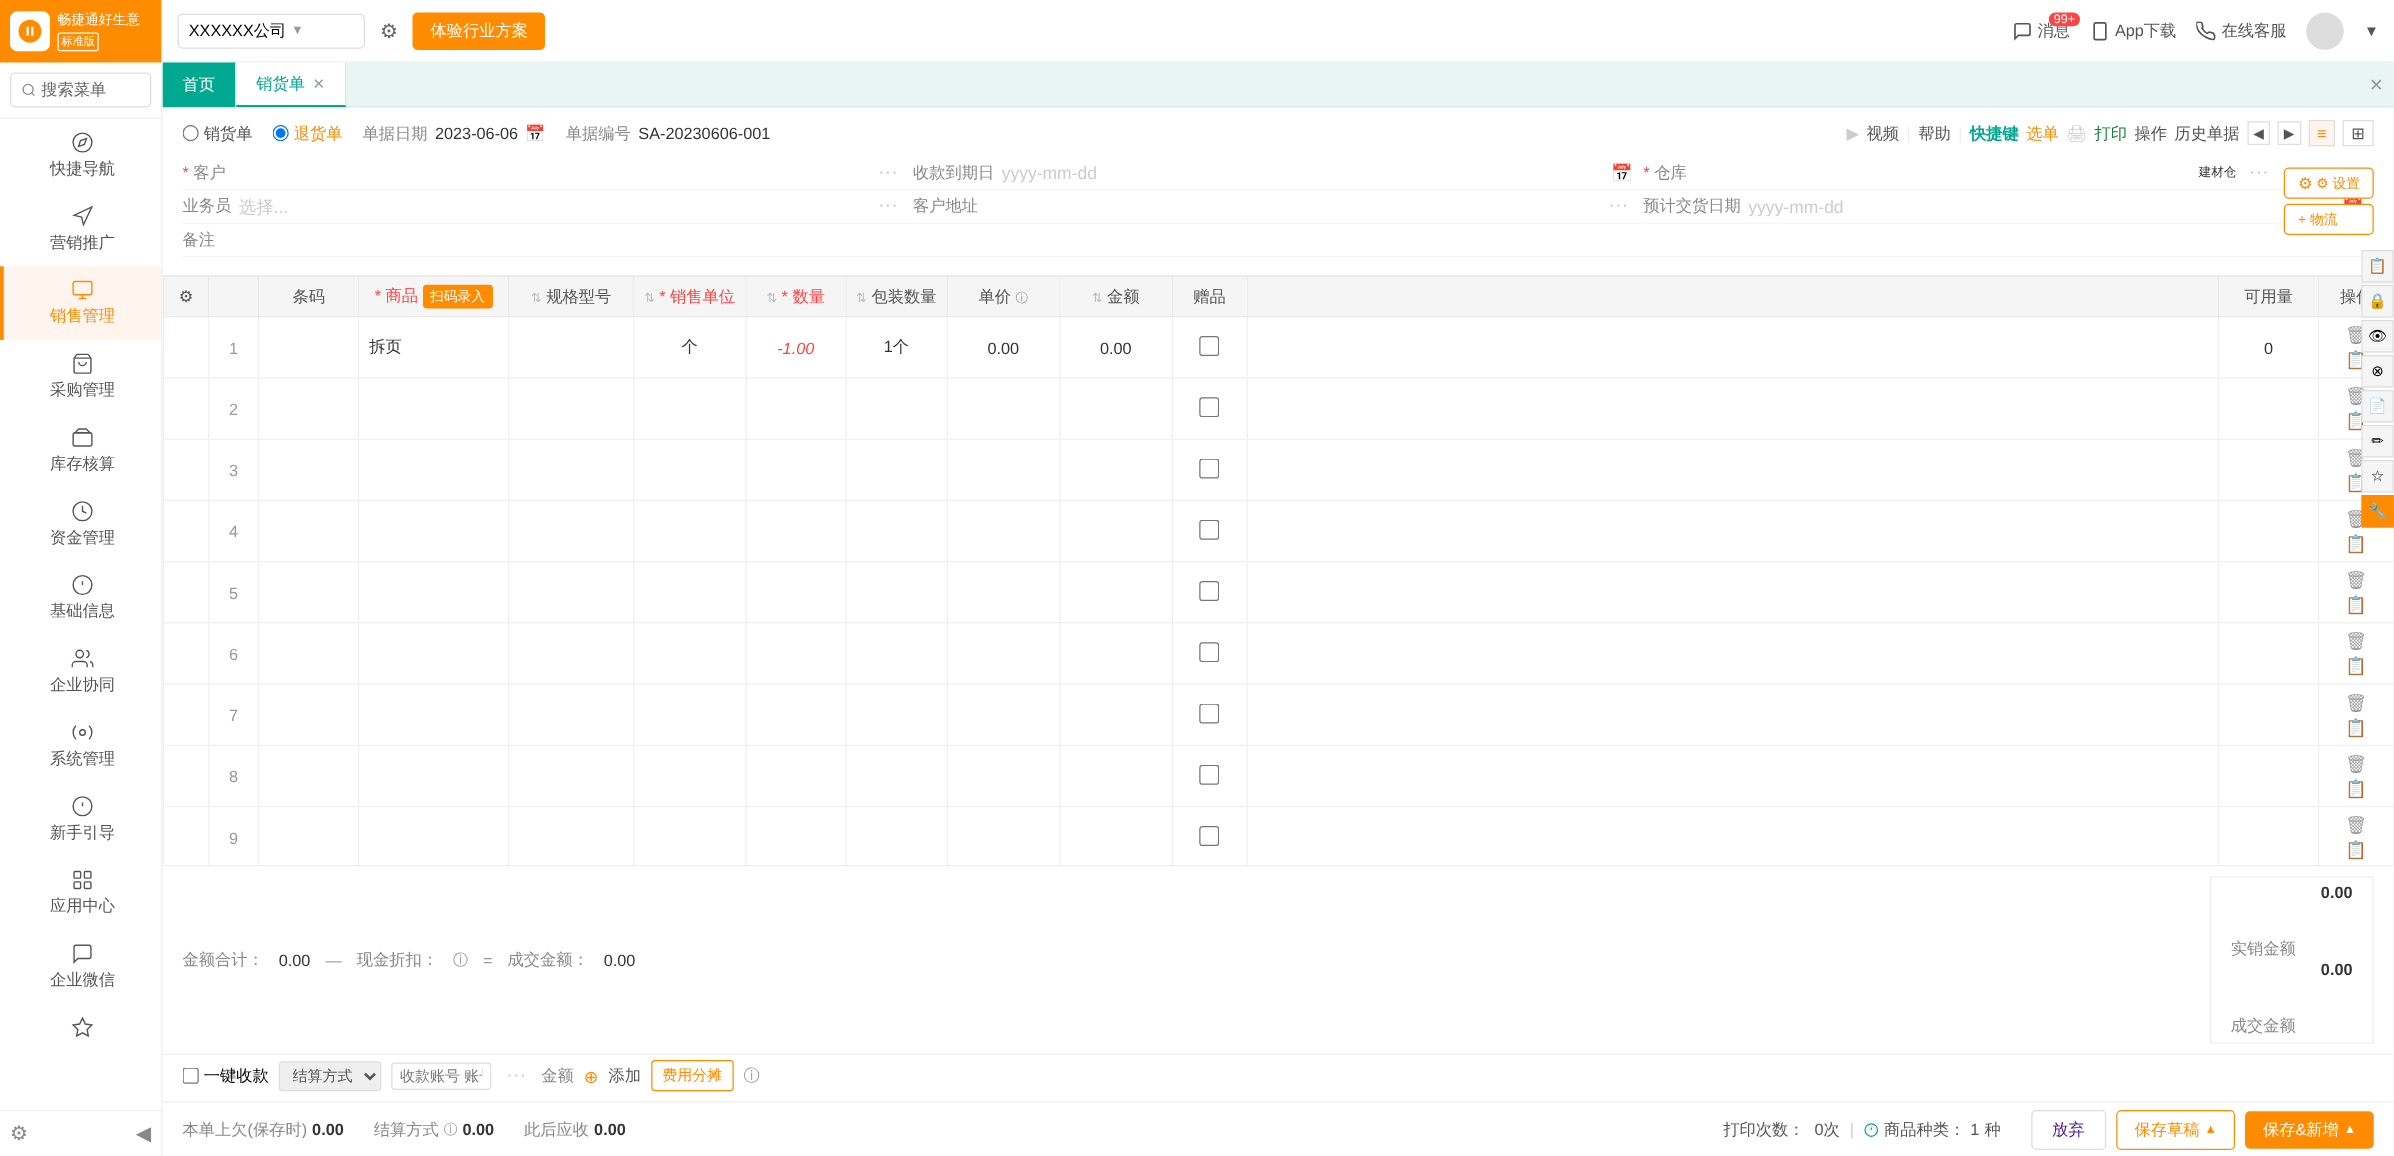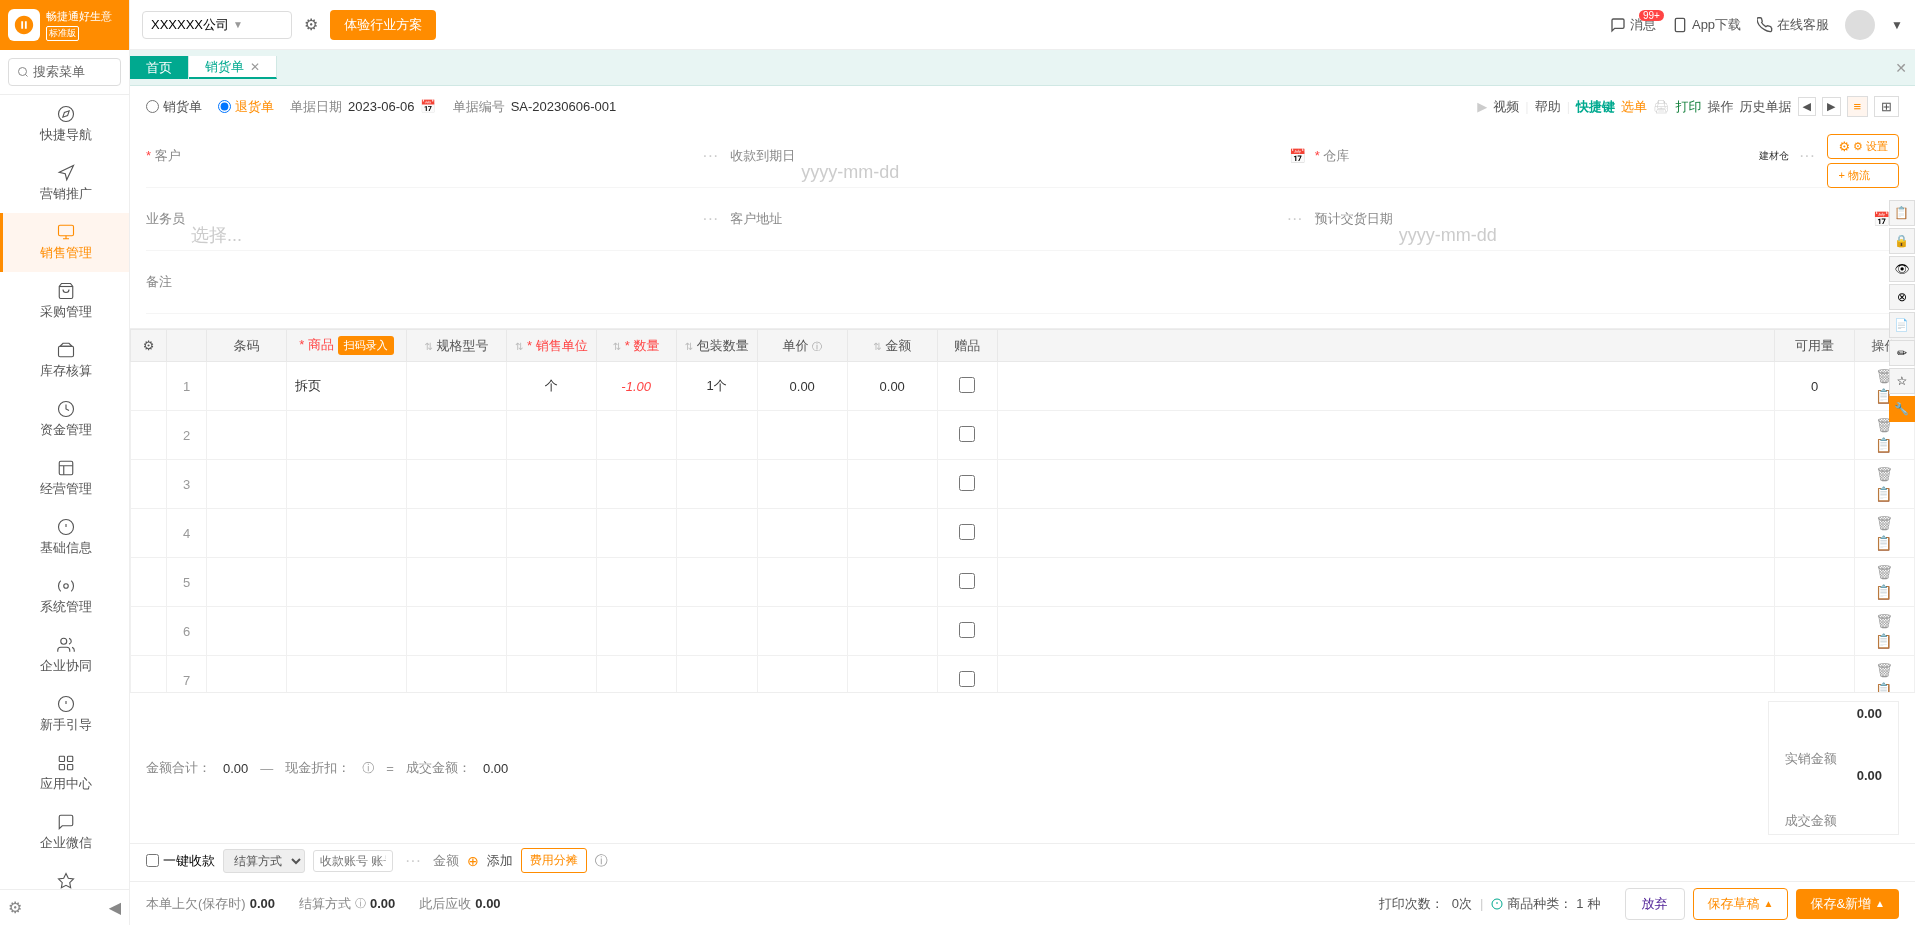--- a/index.html
+++ b/index.html
@@ -33,21 +33,21 @@
     .topbar-right { margin-left: auto; display: flex; align-items: center; gap: 16px; }
     .topbar-msg { display: flex; align-items: center; gap: 4px; cursor: pointer; color: #555; font-size: 12px; position: relative; }
     .topbar-badge { background: #ff4444; color: #fff; border-radius: 10px; padding: 0 4px; font-size: 10px; position: absolute; top: -6px; right: -8px; }
     .topbar-app { display: flex; align-items: center; gap: 4px; cursor: pointer; color: #555; font-size: 12px; }
     .topbar-service { display: flex; align-items: center; gap: 4px; cursor: pointer; color: #555; font-size: 12px; }
     .topbar-avatar { width: 30px; height: 30px; background: #ddd; border-radius: 50%; cursor: pointer; }
     .topbar-username { font-size: 12px; color: #555; cursor: pointer; }
 
     
     .tabs { height: 36px; background: #e8f5f3; border-bottom: 1px solid #d0e8e4; display: flex; align-items: center; }
-    .tab { padding: 6px 16px; cursor: pointer; font-size: 13px; color: #555; border-right: 1px solid #d0e8e4; height: 23px; display: flex; align-items: center; gap: 6px; }
+    .tab { padding: 6px 16px; cursor: pointer; font-size: 13px; color: #555; border-right: 1px solid #d0e8e4; height: 36px; display: flex; align-items: center; gap: 6px; }
     .tab.active { background: #fff; color: #00a98f; border-bottom: 2px solid #00a98f; }
     .tab-close { color: #999; font-size: 12px; cursor: pointer; }
     .tab-home { background: #00a98f; color: #fff; }
 
     
     .content { flex: 1; overflow: hidden; display: flex; flex-direction: column; background: #f5f5f5; }
     .form-area { background: #fff; padding: 10px 16px; border-bottom: 1px solid #eee; }
     .radio-label { display: flex; align-items: center; gap: 4px; cursor: pointer; font-size: 13px; color: #555; }
     .radio-label input { cursor: pointer; }
     .radio-label.active-radio { color: #ff8c00; }
@@ -98,21 +98,21 @@
     .col-settings { width: 36px; }
     .sort-icon { color: #bbb; font-size: 10px; }
 
     
     .doc-header { display: flex; align-items: center; justify-content: space-between; margin-bottom: 8px; }
     .doc-header-left { display: flex; align-items: center; gap: 16px; }
     .doc-header-right { display: flex; align-items: center; gap: 6px; font-size: 12px; }
     .form-cell { display: flex; align-items: center; gap: 6px; padding: 4px 8px 4px 0; border-bottom: 1px solid #f5f5f5; }
     .form-cell-label { color: #888; white-space: nowrap; font-size: 13px; }
     .form-cell-label.req::before { content: '* '; color: #ff4444; }
-    .form-cell-input { flex: 1; border: none; outline: none; font-size: 18px; color: #be185d; background: transparent; margin-top: 33px; }
+    .form-cell-input { flex: 1; border: none; outline: none; font-size: 14px; color: #be185d; background: transparent; }
     .form-cell-input::placeholder { color: #ccc; }
 
     .table-wrapper { flex: 1; overflow: hidden; display: flex; flex-direction: column; }
 
     .checkbox-cell { width: 16px; height: 16px; }
   </style>
 </head>
 <body>
 
 <div class="sidebar">
@@ -179,52 +179,45 @@
     </div>
 
     <div class="sidebar-nav-item">
       <svg width="18" height="18" viewBox="0 0 24 24" fill="none" stroke="currentColor" stroke-width="1.5">
           <circle cx="12" cy="12" r="10"></circle>
           <path d="M12 6v6l4 2"></path>
         </svg>
       <span>资金管理</span>
     </div>
 
-    <div class="sidebar-nav-item">
-      <svg width="18" height="18" viewBox="0 0 24 24" fill="none" stroke="currentColor" stroke-width="1.5">
-          <rect x="3" y="3" width="18" height="18" rx="2"></rect>
-          <path d="M3 9h18M9 21V9"></path>
-        </svg>
-      <span>经营管理</span>
-    </div>
 
     <div class="sidebar-nav-item">
       <svg width="18" height="18" viewBox="0 0 24 24" fill="none" stroke="currentColor" stroke-width="1.5">
           <circle cx="12" cy="12" r="10"></circle>
           <line x1="12" y1="8" x2="12" y2="12"></line>
           <line x1="12" y1="16" x2="12.01" y2="16"></line>
         </svg>
       <span>基础信息</span>
     </div>
 
     <div class="sidebar-nav-item">
       <svg width="18" height="18" viewBox="0 0 24 24" fill="none" stroke="currentColor" stroke-width="1.5">
-          <circle cx="12" cy="12" r="3"></circle>
-          <path d="M19.07 4.93a10 10 0 010 14.14M4.93 4.93a10 10 0 000 14.14"></path>
-        </svg>
-      <span>系统管理</span>
-    </div>
-
-    <div class="sidebar-nav-item">
-      <svg width="18" height="18" viewBox="0 0 24 24" fill="none" stroke="currentColor" stroke-width="1.5">
           <path d="M17 21v-2a4 4 0 00-4-4H5a4 4 0 00-4 4v2"></path>
           <circle cx="9" cy="7" r="4"></circle>
           <path d="M23 21v-2a4 4 0 00-3-3.87M16 3.13a4 4 0 010 7.75"></path>
         </svg>
       <span>企业协同</span>
+    </div>
+
+    <div class="sidebar-nav-item">
+      <svg width="18" height="18" viewBox="0 0 24 24" fill="none" stroke="currentColor" stroke-width="1.5">
+          <circle cx="12" cy="12" r="3"></circle>
+          <path d="M19.07 4.93a10 10 0 010 14.14M4.93 4.93a10 10 0 000 14.14"></path>
+        </svg>
+      <span>系统管理</span>
     </div>
 
     <div class="sidebar-nav-item">
       <svg width="18" height="18" viewBox="0 0 24 24" fill="none" stroke="currentColor" stroke-width="1.5">
           <circle cx="12" cy="12" r="10"></circle>
           <path d="M12 8v4M12 16h.01"></path>
         </svg>
       <span>新手引导</span>
     </div>
 

